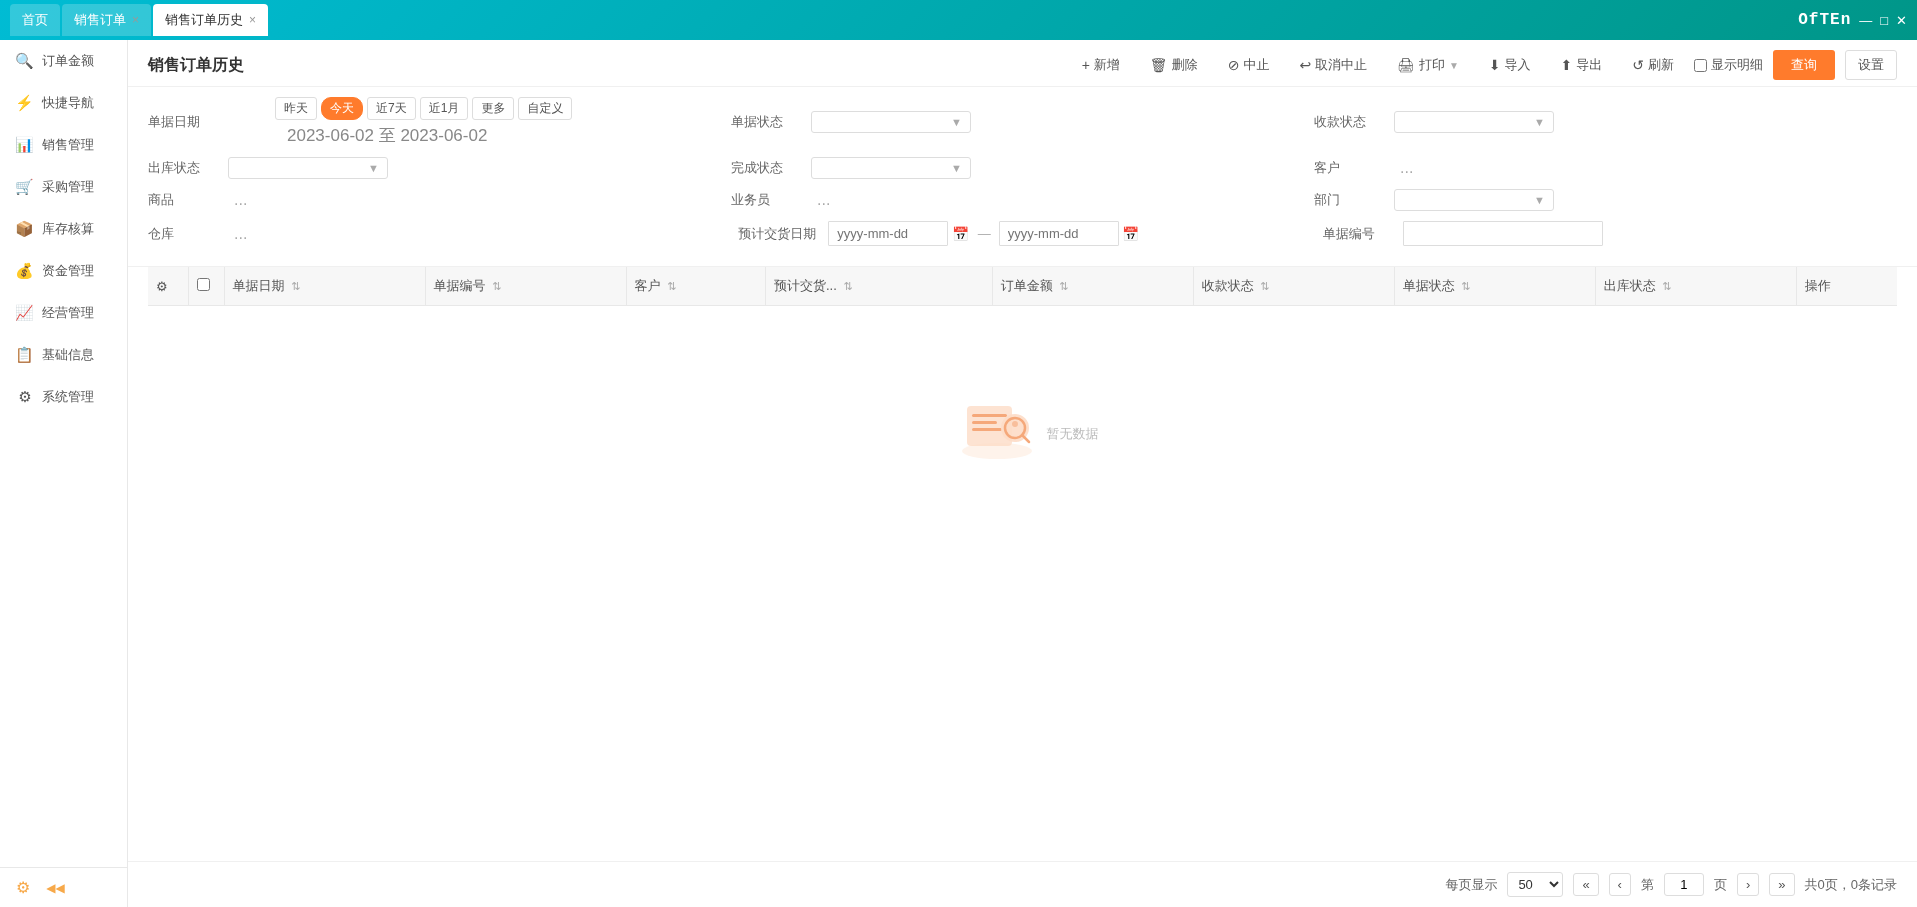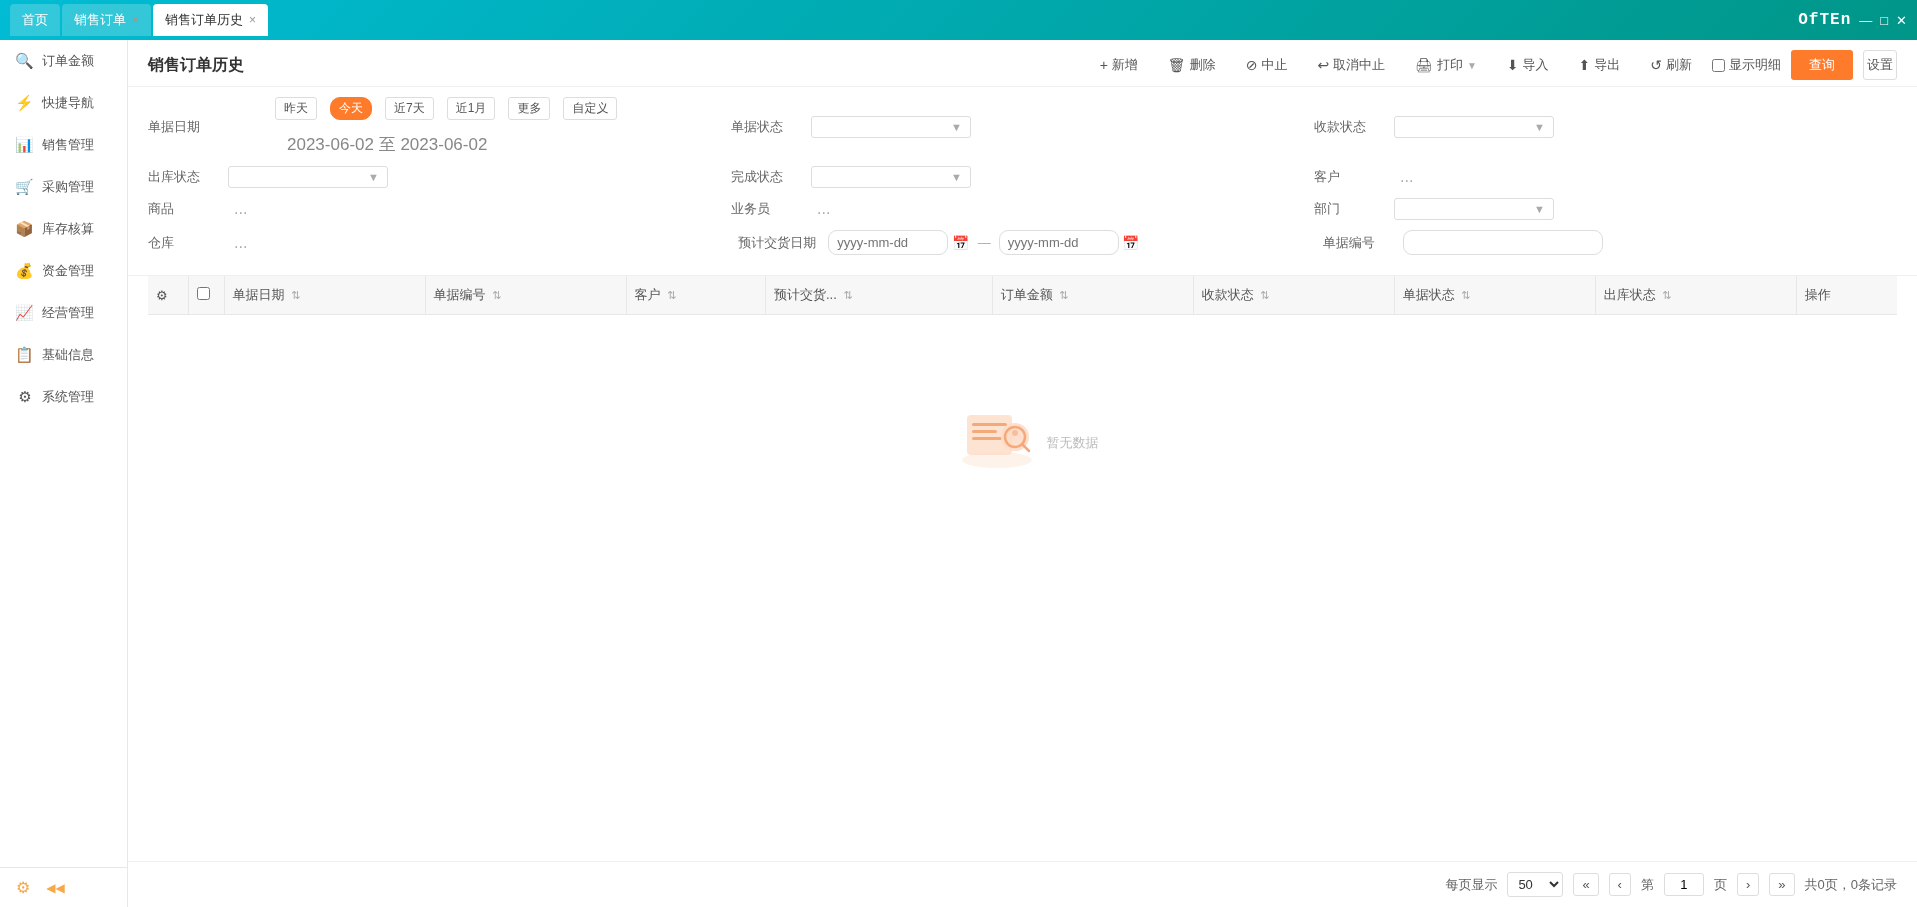--- a/index.html
+++ b/index.html
@@ -128,21 +128,21 @@
       border: none;
       padding: 6px 18px;
       border-radius: 3px;
       cursor: pointer;
       font-size: 13px;
     }
     .btn-settings {
       background: white;
       color: #555;
       border: 1px solid #ddd;
-      padding: 5px 3px;
+      padding: 5px 12px;
       border-radius: 3px;
       cursor: pointer;
       font-size: 13px;
     }
     .checkbox-label { display: flex; align-items: center; gap: 4px; font-size: 13px; color: #555; cursor: pointer; }
     .checkbox-label input { cursor: pointer; }
 
     
     .filter-area {
       padding: 10px 20px;
@@ -160,21 +160,21 @@
       color: #666;
       font-size: 13px;
       flex-shrink: 0;
     }
     .filter-control {
       flex: 1;
       display: flex;
       align-items: center;
       gap: 6px;
     }
-    .date-filter { display: flex; align-items: center; gap: 13px; flex-wrap: wrap; padding-left: 47px; }
+    .date-filter { display: flex; align-items: center; gap: 4px; flex-wrap: wrap; padding-left: 47px; }
     .date-btn {
       padding: 2px 8px;
       border: 1px solid #ddd;
       background: white;
       border-radius: 3px;
       cursor: pointer;
       font-size: 12px;
       color: #555;
     }
     .date-btn.active { background: #ff7b2c; color: white; border-color: #ff7b2c; border-radius: 10px; }
@@ -194,21 +194,21 @@
     }
     .select-control .arrow { color: #aaa; font-size: 11px; }
     .ellipsis-btn {
       color: #aaa;
       cursor: pointer;
       font-size: 16px;
       padding: 2px 6px;
     }
     .date-input {
       border: 1px solid #ddd;
-      border-radius: 9px;
+      border-radius: 1px;
       padding: 4px 8px;
       background: white;
       color: #999;
       font-size: 13px;
       width: 120px;
     }
     .date-icon { color: #aaa; font-size: 14px; cursor: pointer; }
     .date-dash { color: #aaa; margin: 0 4px; }
 
     .collapse-btn {

